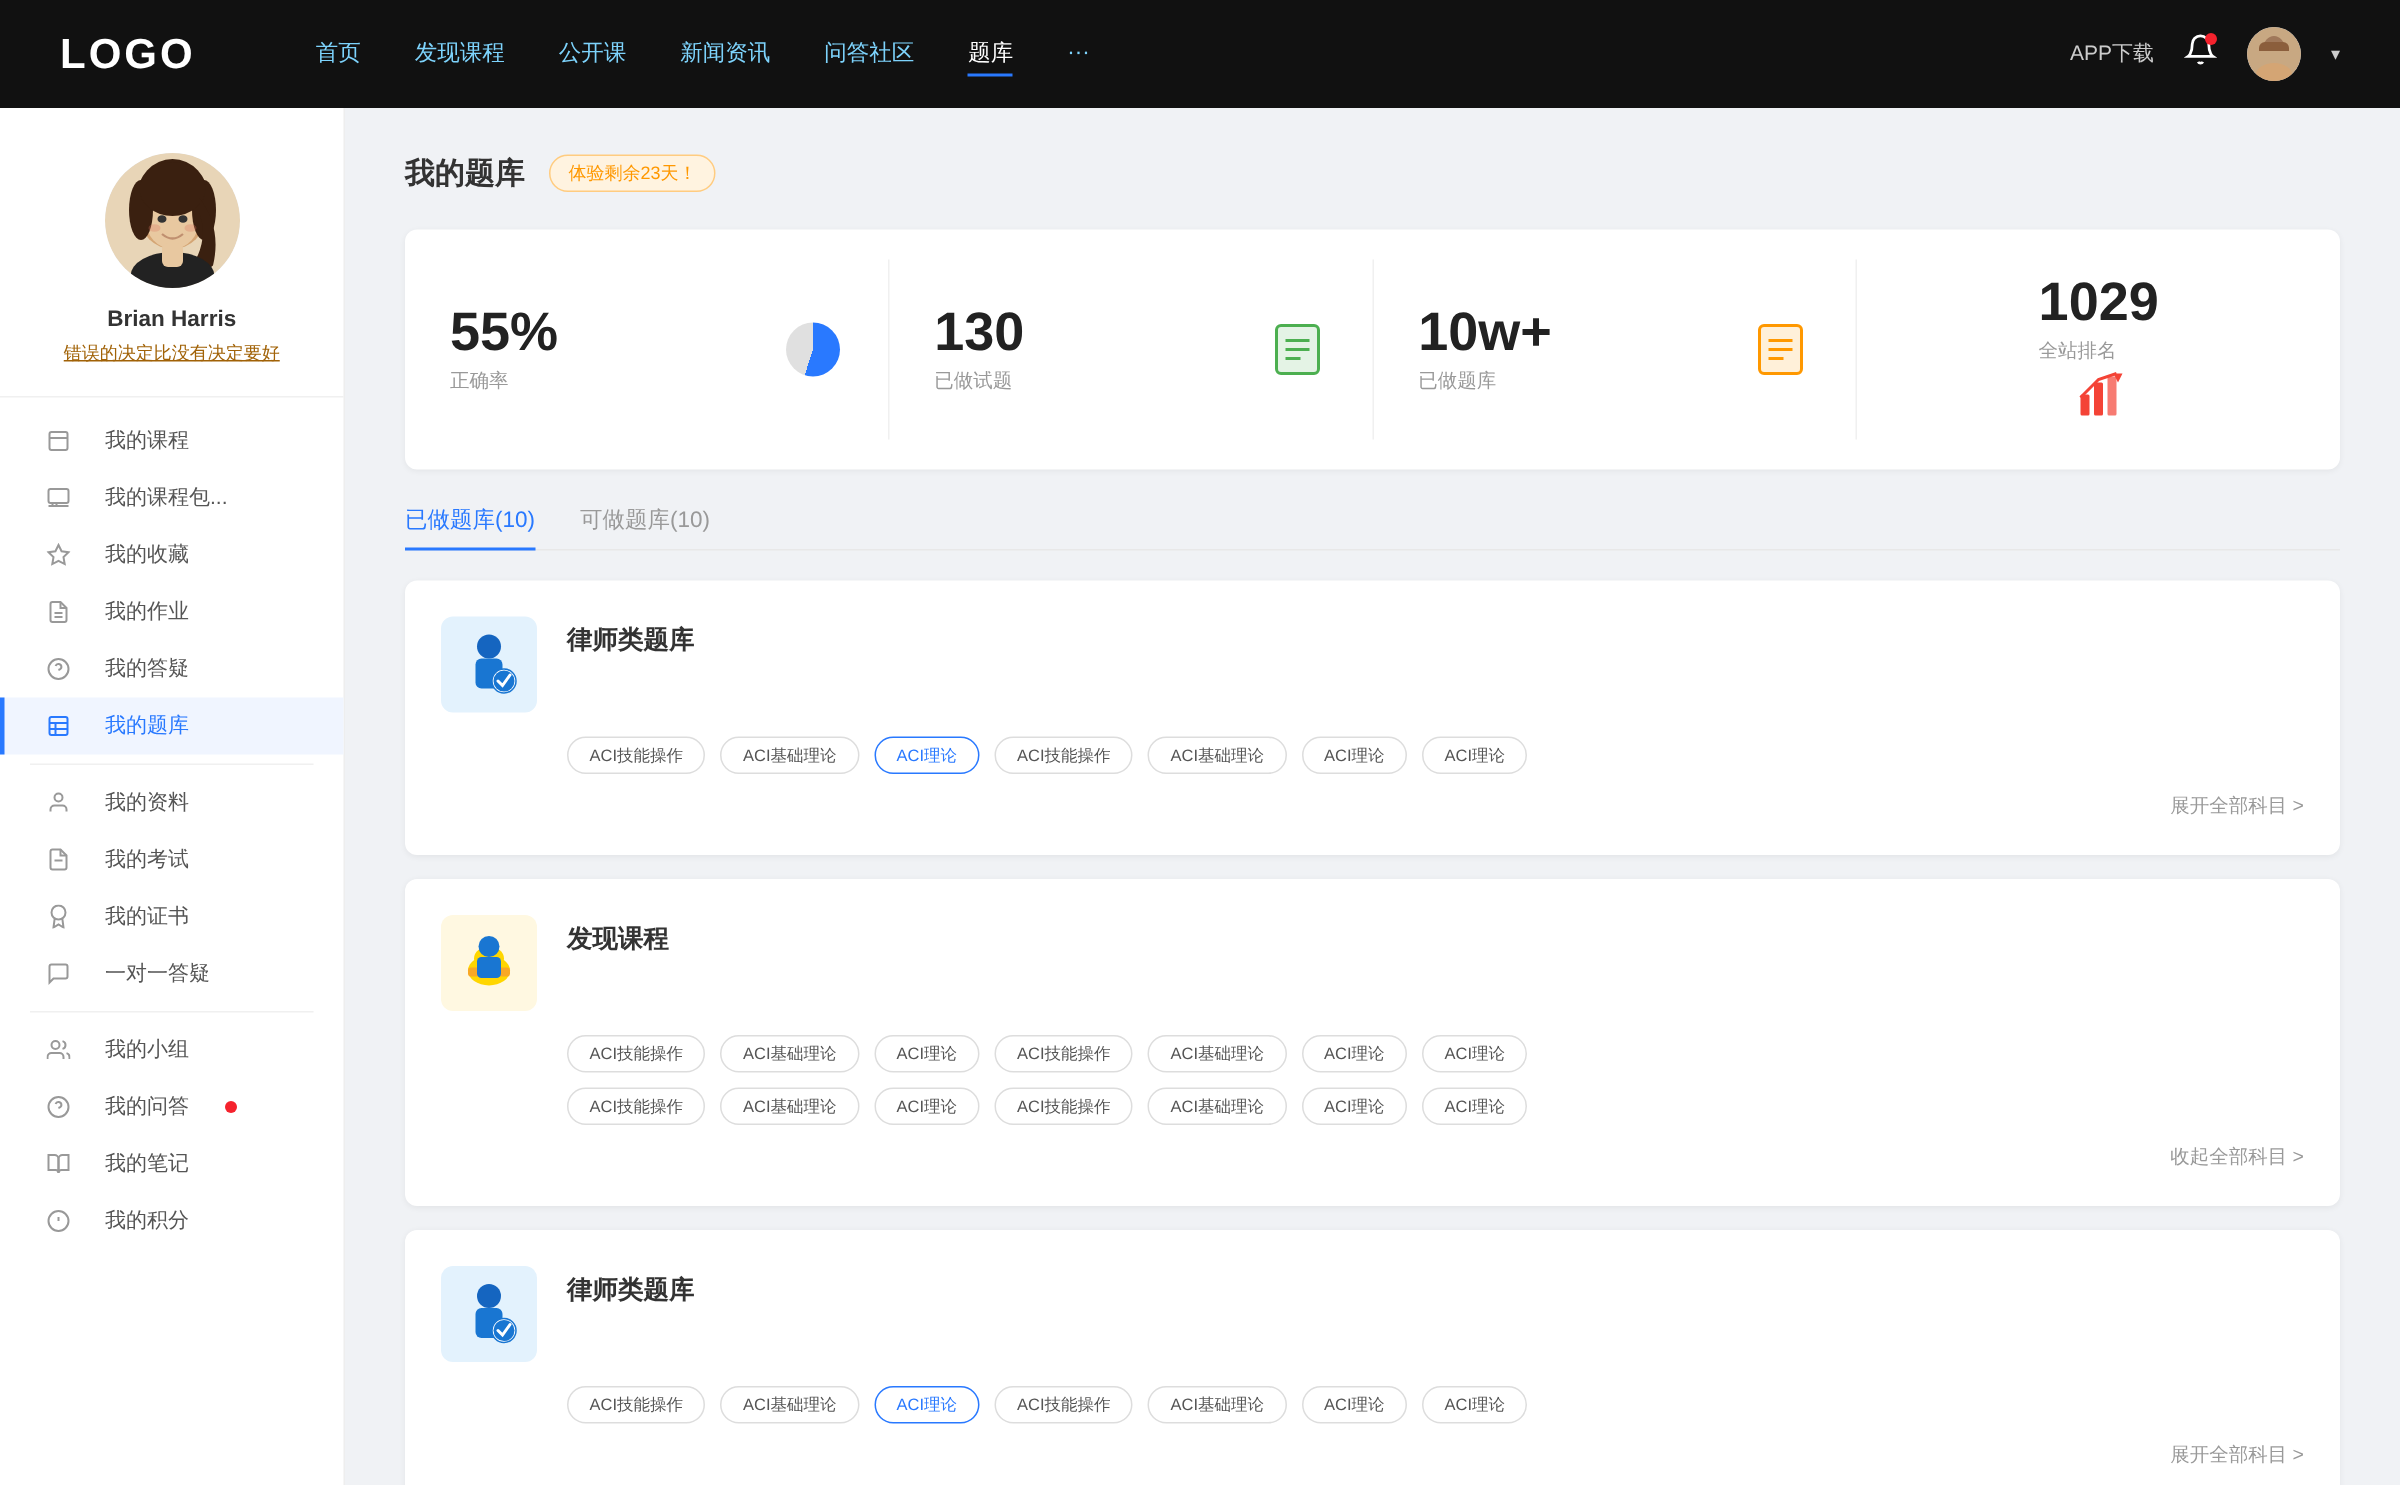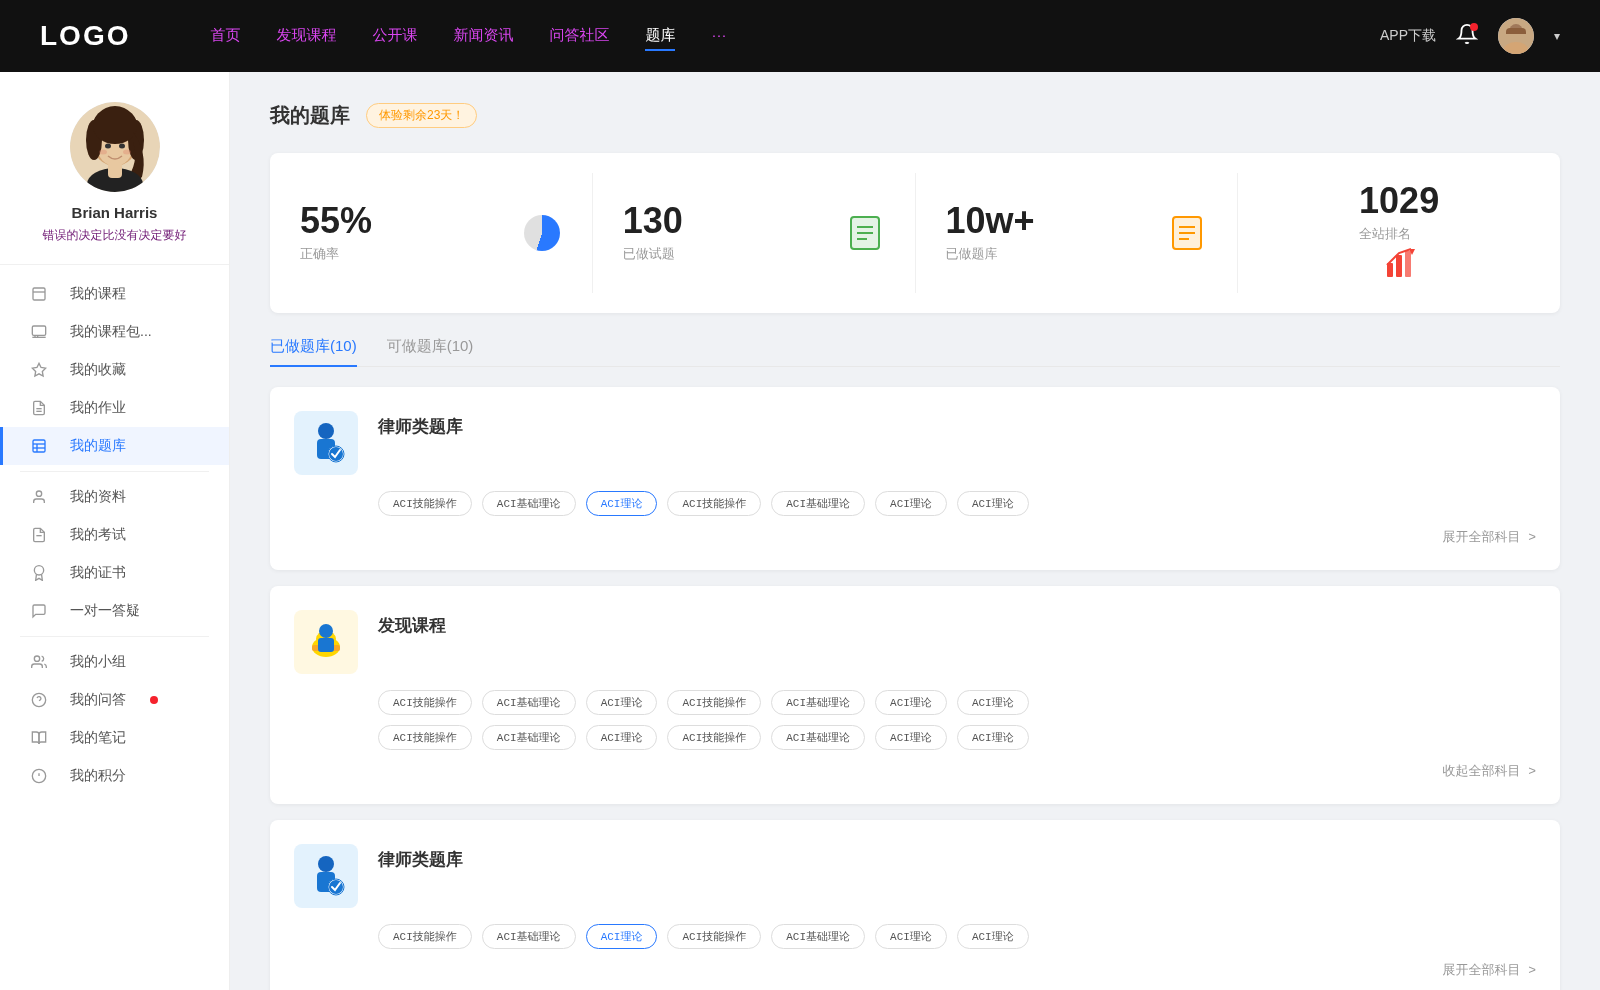--- a/index.html
+++ b/index.html
@@ -22,21 +22,21 @@
       font-weight: bold;
       letter-spacing: 2px;
       margin-right: 80px;
     }
     .navbar-menu {
       display: flex;
       gap: 36px;
       flex: 1;
     }
     .navbar-menu-item {
-      color: #d946ef;
+      color: #7dd3fc;
       font-size: 15px;
       cursor: pointer;
       padding: 4px 0;
     }
     .navbar-menu-item.active {
       color: #fff;
       border-bottom: 2px solid #2979ff;
     }
     .navbar-right {
       display: flex;
@@ -101,23 +101,24 @@
     }
     .sidebar-avatar svg { width: 100%; height: 100%; }
     .sidebar-name {
       font-size: 15px;
       font-weight: 600;
       color: #333;
       margin-bottom: 6px;
     }
     .sidebar-motto {
       font-size: 12px;
-      color: #701a75;
+      color: #a16207;
       text-align: center;
       padding: 0 20px;
+      text-decoration: underline;
     }
     .sidebar-menu {
       padding: 10px 0;
     }
     .sidebar-menu-item {
       display: flex;
       align-items: center;
       gap: 22px;
       padding: 10px 30px;
       font-size: 14px;
@@ -244,21 +245,20 @@
       background: #2979ff;
     }
 
     
     .qbank-card {
       background: #fff;
       border-radius: 8px;
       margin-bottom: 16px;
       padding: 24px;
       box-shadow: 0 1px 4px rgba(0,0,0,0.06);
-      font-family: Liberation Mono, monospace;
     }
     .qbank-header {
       display: flex;
       align-items: flex-start;
       gap: 20px;
       margin-bottom: 16px;
     }
     .qbank-icon {
       width: 64px; height: 64px;
       border-radius: 8px;
@@ -416,20 +416,30 @@
         <span class="sidebar-menu-icon">
           <svg width="16" height="16" viewBox="0 0 24 24" fill="none" stroke="currentColor" stroke-width="2">
               <path d="M14 2H6a2 2 0 0 0-2 2v16a2 2 0 0 0 2 2h12a2 2 0 0 0 2-2V8z"></path>
               <polyline points="14 2 14 8 20 8"></polyline>
               <line x1="16" y1="13" x2="8" y2="13"></line>
               <line x1="16" y1="17" x2="8" y2="17"></line>
             </svg>
         </span>
         <span>我的作业</span>
       </div>
+      <div class="sidebar-menu-item">
+        <span class="sidebar-menu-icon">
+          <svg width="16" height="16" viewBox="0 0 24 24" fill="none" stroke="currentColor" stroke-width="2">
+              <circle cx="12" cy="12" r="10"></circle>
+              <path d="M9.09 9a3 3 0 0 1 5.83 1c0 2-3 3-3 3"></path>
+              <line x1="12" y1="17" x2="12.01" y2="17"></line>
+            </svg>
+        </span>
+        <span>我的答疑</span>
+      </div>
       <div class="sidebar-menu-item active">
         <span class="sidebar-menu-icon">
           <svg width="16" height="16" viewBox="0 0 24 24" fill="none" stroke="#2979ff" stroke-width="2">
               <rect x="3" y="3" width="18" height="18" rx="2"></rect>
               <line x1="3" y1="9" x2="21" y2="9"></line>
               <line x1="3" y1="15" x2="21" y2="15"></line>
               <line x1="9" y1="9" x2="9" y2="21"></line>
             </svg>
         </span>
         <span>我的题库</span>

